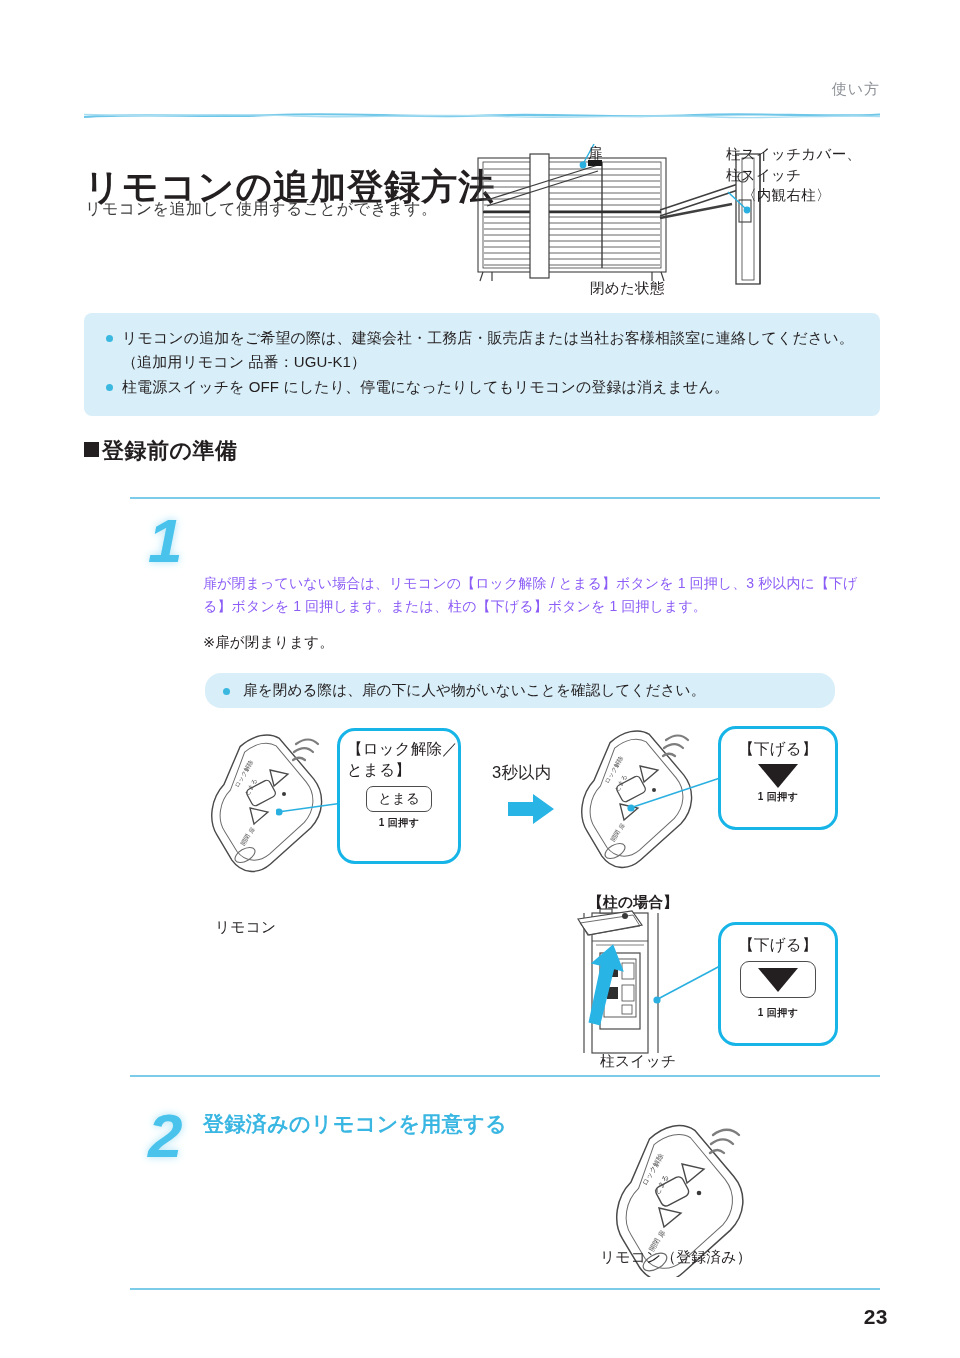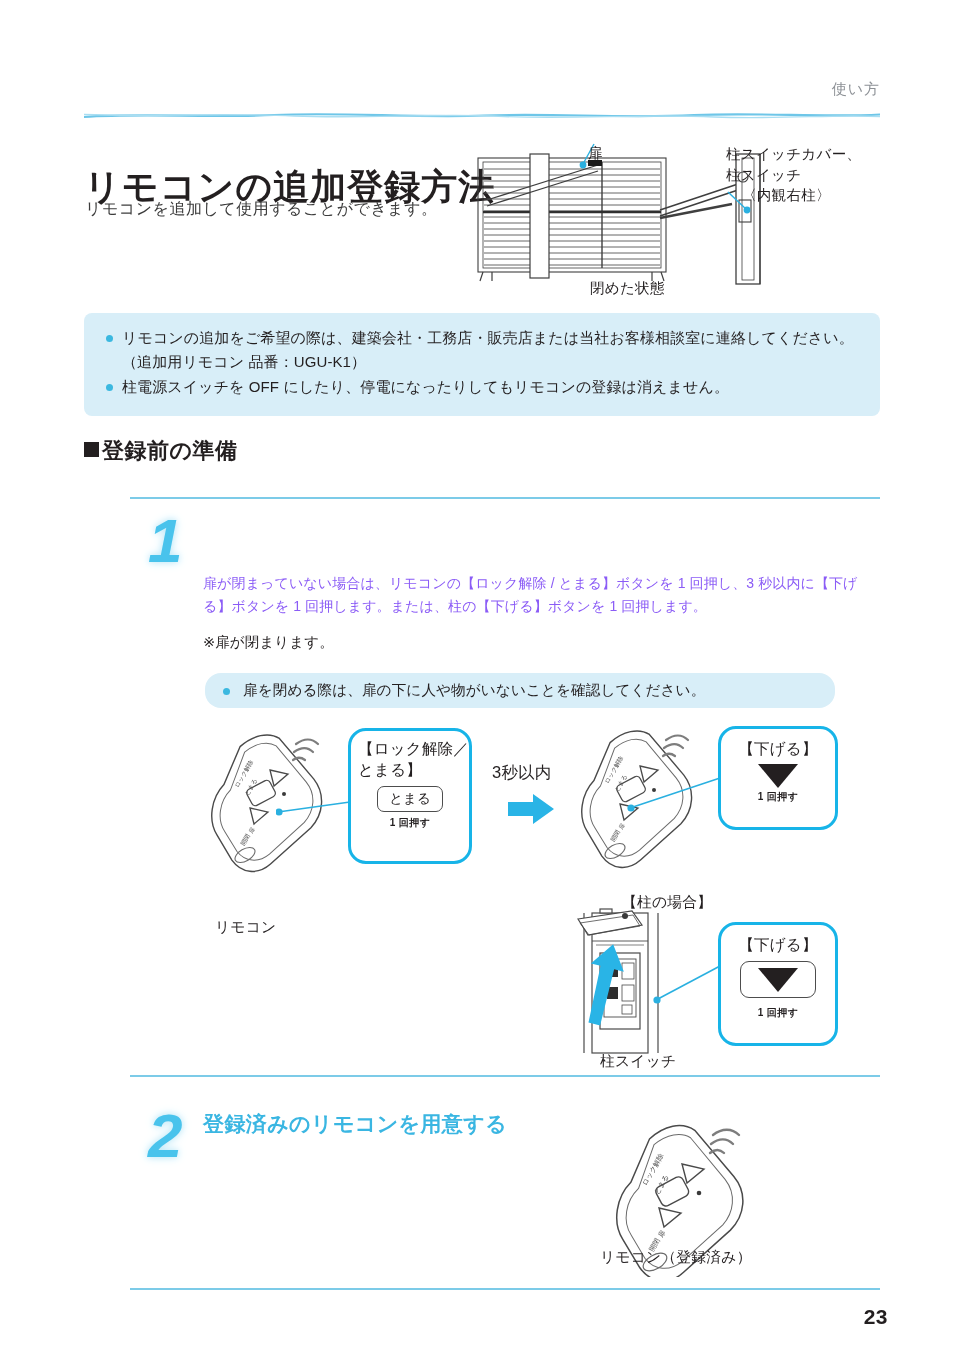--- a/index.html
+++ b/index.html
@@ -150,21 +150,21 @@
     display:block;margin:4px auto 2px auto;
     width:0;height:0;border-left:20px solid transparent;
     border-right:20px solid transparent;border-top:24px solid #231f20;
   }
   .callout .tri-box{
     display:inline-block;border:1.6px solid #4d4d4d;border-radius:9px;
     padding:6px 17px 5px 17px;margin:5px 0 4px 0;background:#fff;
   }
   .callout .tri-box .tri{margin:0;}
 
-  .co-lock{left:348px;top:728px;width:124px;height:136px;padding-top:8px;}
+  .co-lock{left:337px;top:728px;width:124px;height:136px;padding-top:8px;}
   .co-lock .c-line{text-align:left;padding-left:7px;}
   .co-down1{left:718px;top:726px;width:120px;height:104px;padding-top:10px;}
   .co-down2{left:718px;top:922px;width:120px;height:124px;padding-top:10px;}
 
   
   .sec3{
     position:absolute;left:492px;top:762px;
     font-size:16.5px;color:#231f20;letter-spacing:.2px;white-space:nowrap;
   }
   .arrow-r{position:absolute;left:508px;top:793px;}
@@ -174,21 +174,21 @@
   .rm1{left:208px;top:722px;}
   .rm2{left:578px;top:718px;}
   .rm3{left:612px;top:1112px;}
   .pillar{left:570px;top:905px;}
 
   .il-cap{
     position:absolute;font-size:14.8px;color:#231f20;
     letter-spacing:.2px;white-space:nowrap;
   }
   .cap-rm1{left:215px;top:882px;margin-top:36px;}
-  .cap-case{left:622px;top:893px;}
+  .cap-case{left:588px;top:893px;font-weight:bold;}
   .cap-psw{left:600px;top:1052px;}
   .cap-rm3{left:600px;top:1248px;}
 
   
   .pageno{
     position:absolute;left:0;top:1305px;width:888px;text-align:right;
     font-size:21px;font-weight:bold;color:#231f20;letter-spacing:.5px;
   }
 </style>
 </head>

